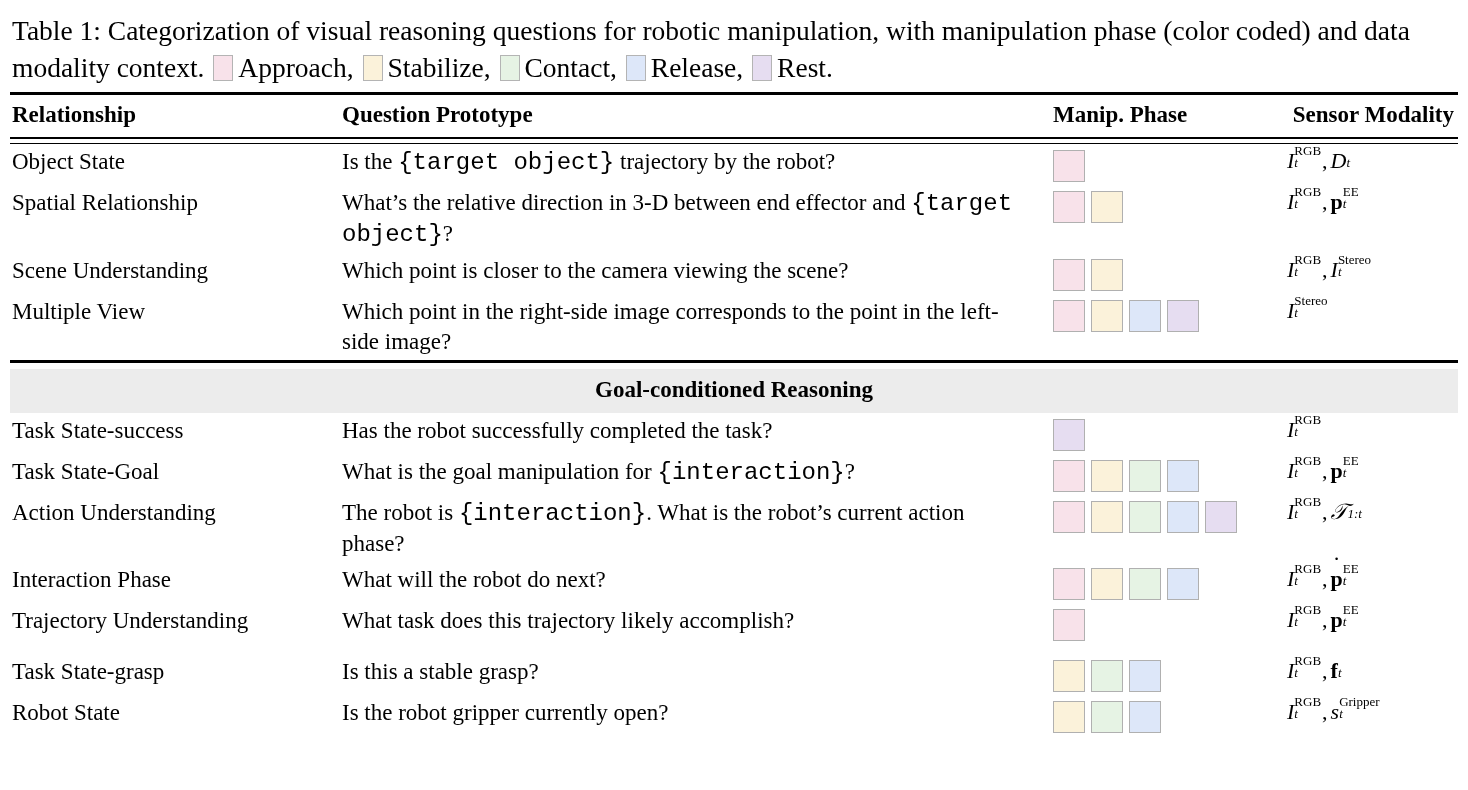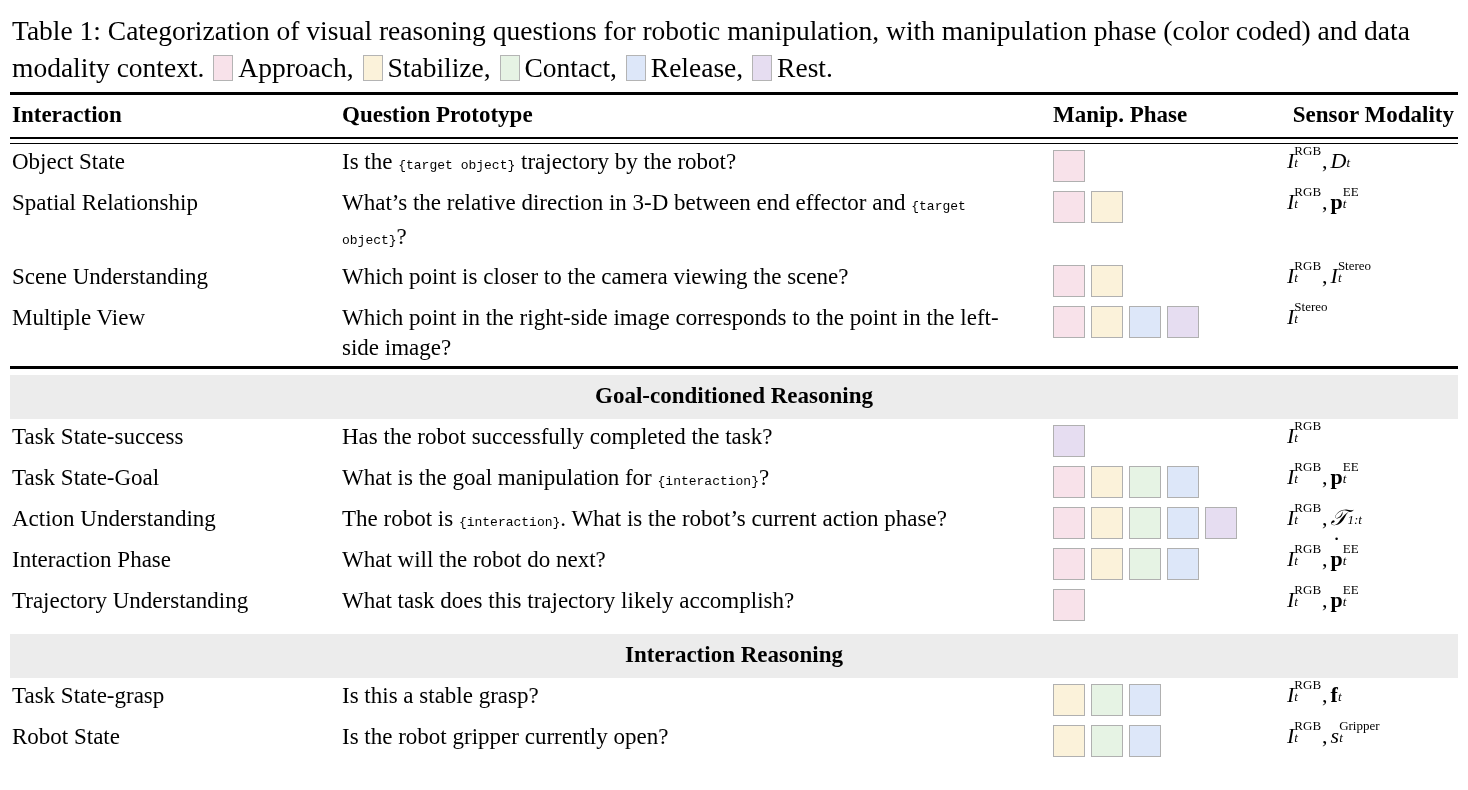--- a/index.html
+++ b/index.html
@@ -150,21 +150,21 @@
     top: -15px;
     left: 50%;
     transform: translateX(-50%);
     font-size: 17px;
     font-weight: bold;
   }
   .comma { font-style: normal; padding: 0 3px 0 1px; }
 
   .mono {
     font-family: "Liberation Mono", "DejaVu Sans Mono", monospace;
-    font-size: 13px;
+    font-size: 24px;
   }
 </style>
 </head>
 <body>
 
 <div class="page">
 
   <div class="caption">
     <span>Table 1: Categorization of visual reasoning questions for robotic manipulation, with manipulation phase (color coded) and data modality context.</span>
     <span id="legend-host"><span class="seg"><span class="chip" style="background: rgb(248, 226, 234);"></span><span>Approach,</span></span> <span class="seg"><span class="chip" style="background: rgb(251, 242, 218);"></span><span>Stabilize,</span></span> <span class="seg"><span class="chip" style="background: rgb(230, 243, 228);"></span><span>Contact,</span></span> <span class="seg"><span class="chip" style="background: rgb(221, 231, 249);"></span><span>Release,</span></span> <span class="seg"><span class="chip" style="background: rgb(230, 221, 241);"></span><span>Rest.</span></span></span>
@@ -174,21 +174,21 @@
 
   <table class="tbl">
     <colgroup>
       <col class="c-cap">
         <col class="c-q">
         <col class="c-phase">
         <col class="c-sens">
     </colgroup>
     <thead>
       <tr>
-        <th>Interaction</th>
+        <th>Relationship</th>
         <th>Question Prototype</th>
         <th class="phase-h">Manip. Phase</th>
         <th class="right">Sensor Modality</th>
       </tr>
     </thead>
   </table>
 
   <div class="rule-double"></div>
 
   <table class="tbl">
@@ -306,23 +306,20 @@
           <td class="phase-cell">
             <div class="phases">
               <span class="sw" style="background: rgb(248, 226, 234);"></span>
             </div>
           </td>
           <td class="sens-cell"><span class="math"><span class="mi">I</span><span class="ss"><span class="top">RGB</span><span class="bot">t</span></span></span><span class="comma math">,</span><span class="math"><span class="mb">p</span><span class="ss"><span class="top">EE</span><span class="bot">t</span></span></span></td>
         </tr>
         <tr class="spacer-row">
           <td colspan="4"></td>
         </tr>
-        <tr class="section-row">
-          <td colspan="4">Interaction Reasoning</td>
-        </tr>
         <tr>
           <td class="cap-cell">Task State-grasp</td>
           <td class="q-cell"><span>Is this a stable grasp?</span></td>
           <td class="phase-cell">
             <div class="phases">
               <span class="sw" style="background: rgb(251, 242, 218);"></span>
               <span class="sw" style="background: rgb(230, 243, 228);"></span>
               <span class="sw" style="background: rgb(221, 231, 249);"></span>
             </div>
           </td>

